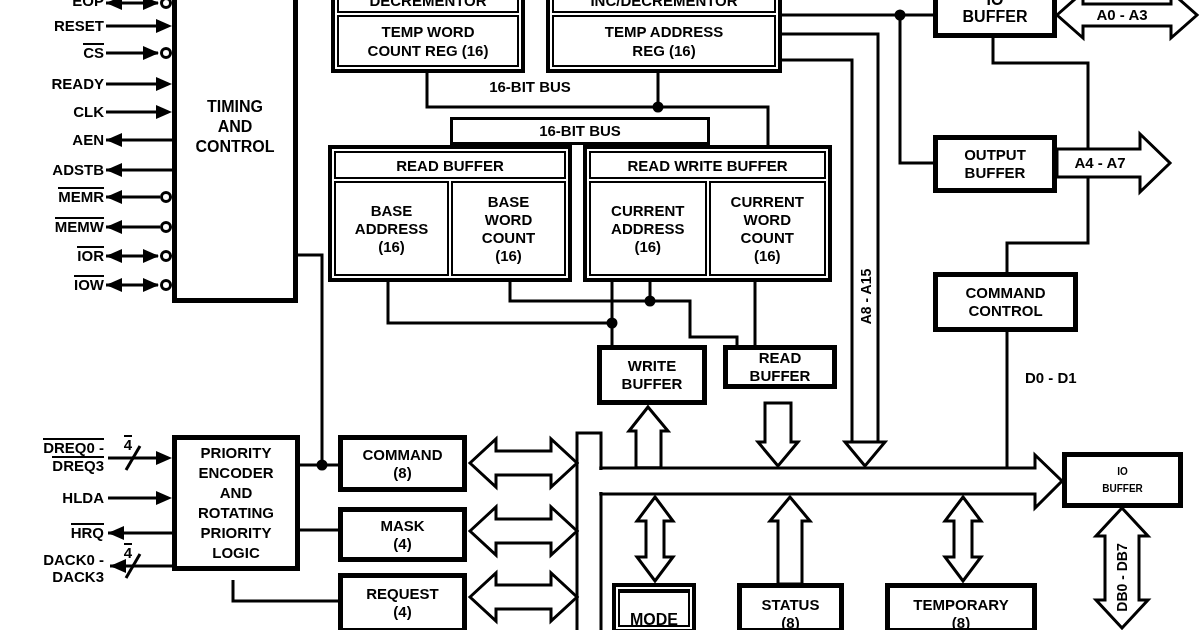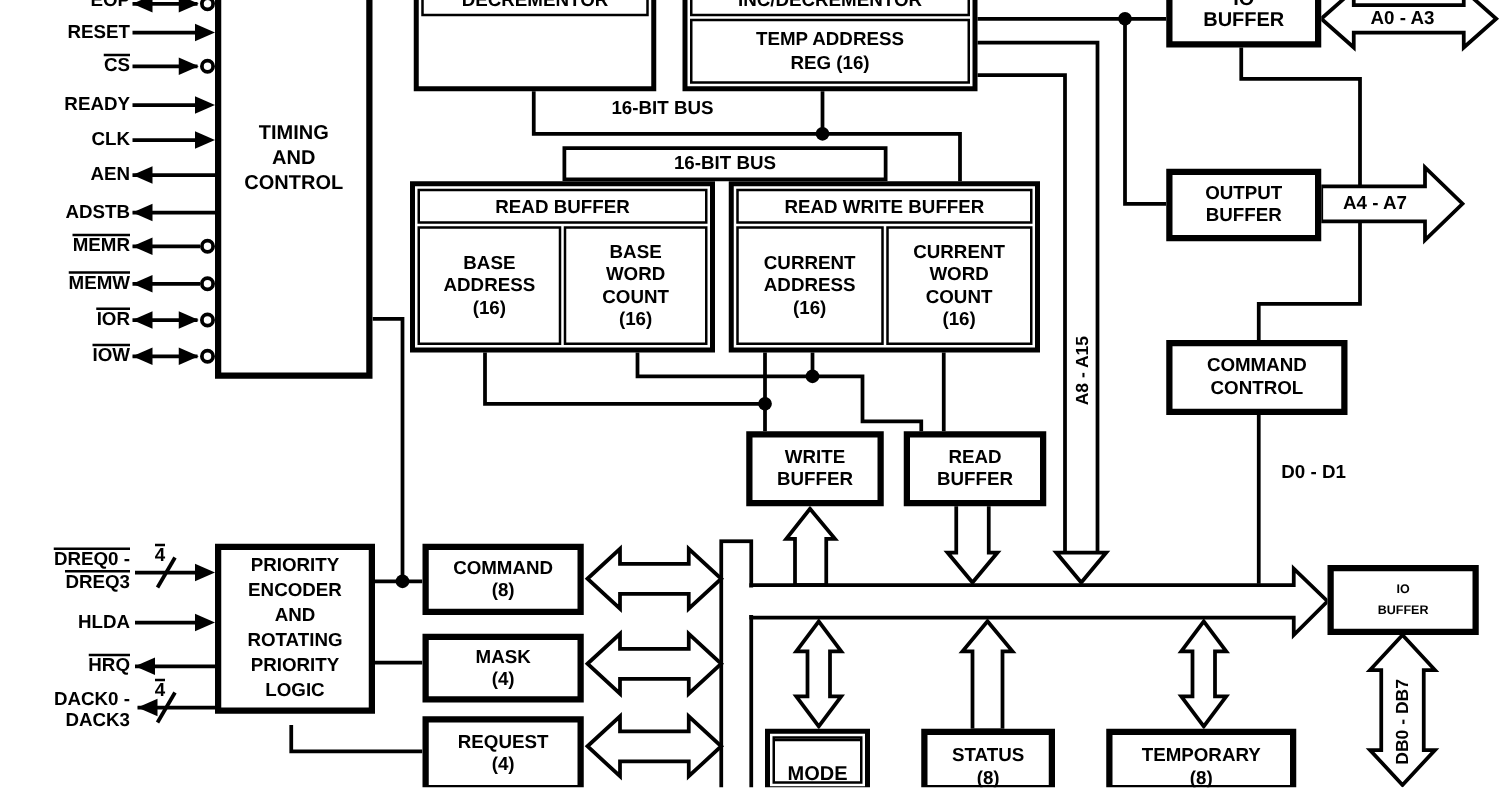--- a/index.html
+++ b/index.html
@@ -146,20 +146,22 @@
   </svg>
 
   <div class="box cbox" style="left:172px;top:-20px;width:126px;height:323px;padding-bottom:30px;font-size:16px;line-height:20px">
     <span data-bind="blocks.timing_control">TIMING
 AND
 CONTROL</span>
   </div>
 
   <div class="grp" style="left:331px;top:-24px;width:194px;height:97px">
     <div class="gt clip" style="height:31px" data-bind="blocks.decrementor">DECREMENTOR</div>
+    <div class="gbody" data-bind="blocks.temp_word_count_reg">TEMP WORD
+COUNT REG (16)</div>
   </div>
 
   <div class="grp" style="left:546px;top:-24px;width:236px;height:97px">
     <div class="gt clip" style="height:31px" data-bind="blocks.inc_decrementor">INC/DECREMENTOR</div>
     <div class="gbody" data-bind="blocks.temp_address_reg">TEMP ADDRESS
 REG (16)</div>
   </div>
 
   <div class="box cbox" style="left:933px;top:-26px;width:124px;height:64px;align-items:flex-end;padding-bottom:8px;font-size:16px;line-height:17px">
     <span data-bind="blocks.io_buffer_top">IO
@@ -204,21 +206,21 @@
   <div class="box cbox" style="left:933px;top:272px;width:145px;height:60px">
     <span data-bind="blocks.command_control">COMMAND
 CONTROL</span>
   </div>
 
   <div class="box cbox" style="left:597px;top:345px;width:110px;height:60px">
     <span data-bind="blocks.write_buffer">WRITE
 BUFFER</span>
   </div>
 
-  <div class="box cbox" style="left:723px;top:345px;width:114px;height:60px">
+  <div class="box cbox" style="left:723px;top:345px;width:114px;height:44px">
     <span data-bind="blocks.read_buffer_small">READ
 BUFFER</span>
   </div>
 
   <div class="box cbox" style="left:172px;top:435px;width:128px;height:136px;font-size:15px;line-height:20px">
     <span data-bind="blocks.priority_logic">PRIORITY
 ENCODER
 AND
 ROTATING
 PRIORITY

